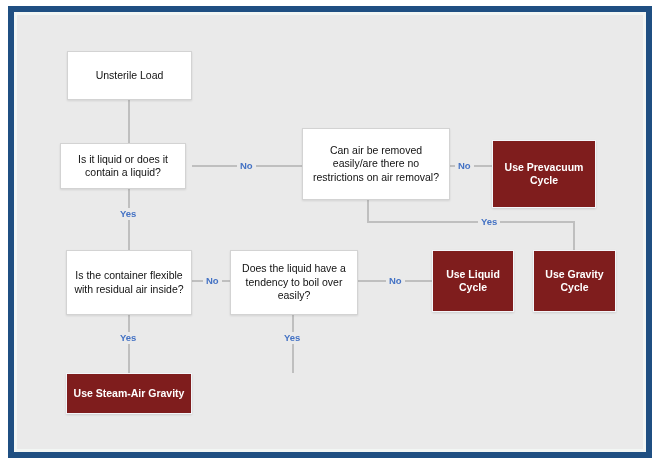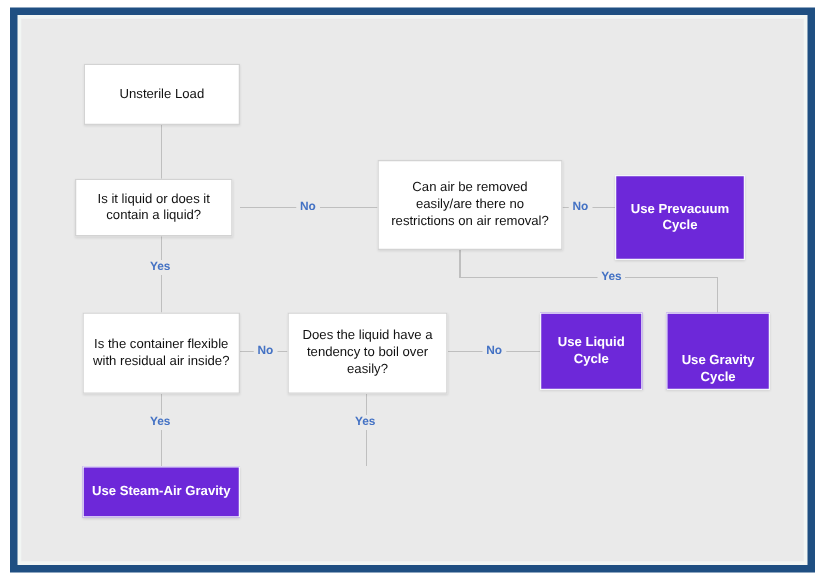--- a/index.html
+++ b/index.html
@@ -64,21 +64,21 @@
   }
   .node.white {
     background: #ffffff;
     border: 1px solid #d3d3d3;
     color: #111111;
     font-size: 10.5px;
     box-shadow: 0 1px 2px rgba(0,0,0,0.10);
     padding: 2px 6px;
   }
   .node.blue {
-    background: #6d28d9;
+    background: #7f1d1d;
     border: 1px solid #f4f6fa;
     color: #ffffff;
     font-size: 10.5px;
     font-weight: bold;
     padding: 2px 5px;
     box-shadow: 0 1px 2px rgba(0,0,0,0.12);
   }
   .edge-label {
     position: absolute;
     color: #4472c4;
@@ -144,21 +144,21 @@
   </div>
 
   <div class="node white" style="left:230px; top:250px; width:128px; height:65px;">
     <span>Does the liquid have a tendency to boil over easily?</span>
   </div>
 
   <div class="node blue" style="left:432px; top:250px; width:82px; height:62px;align-items:center;">
     <span>Use Liquid Cycle</span>
   </div>
 
-  <div class="node blue" style="left:533px; top:250px; width:83px; height:62px;align-items:flex-end;">
+  <div class="node blue" style="left:533px; top:250px; width:83px; height:62px;">
     <span>Use Gravity Cycle</span>
   </div>
 
   <div class="node blue" style="left:66px; top:373px; width:126px; height:41px;">
     <span>Use Steam-Air Gravity</span>
   </div>
 
 
   <div class="edge-label" style="left:237px; top:160px;">No</div>
 

